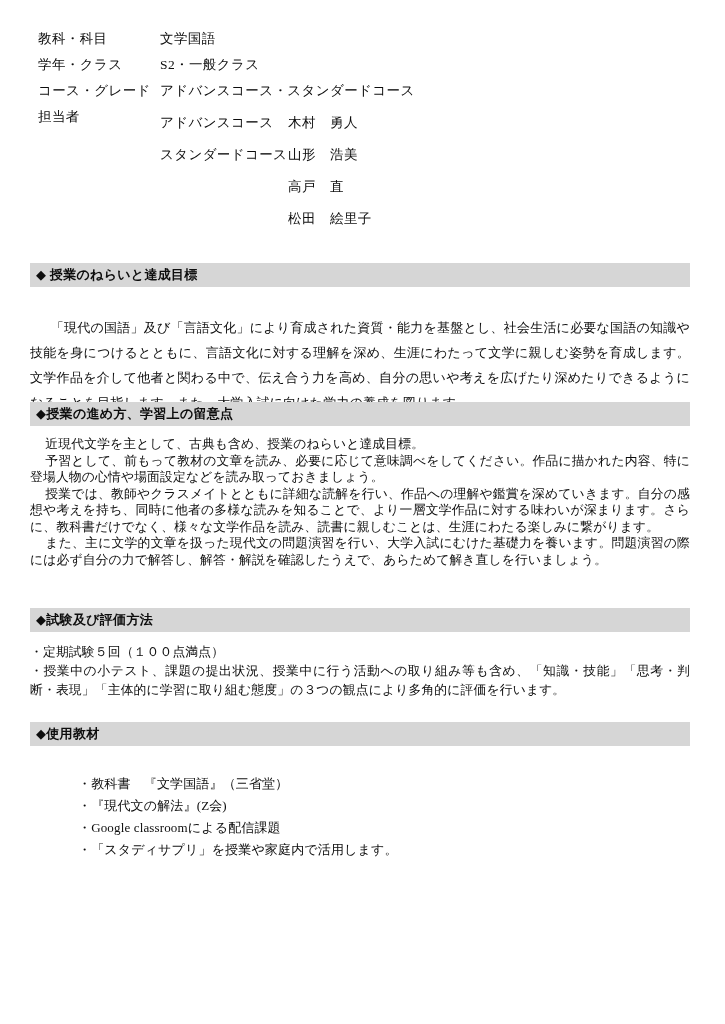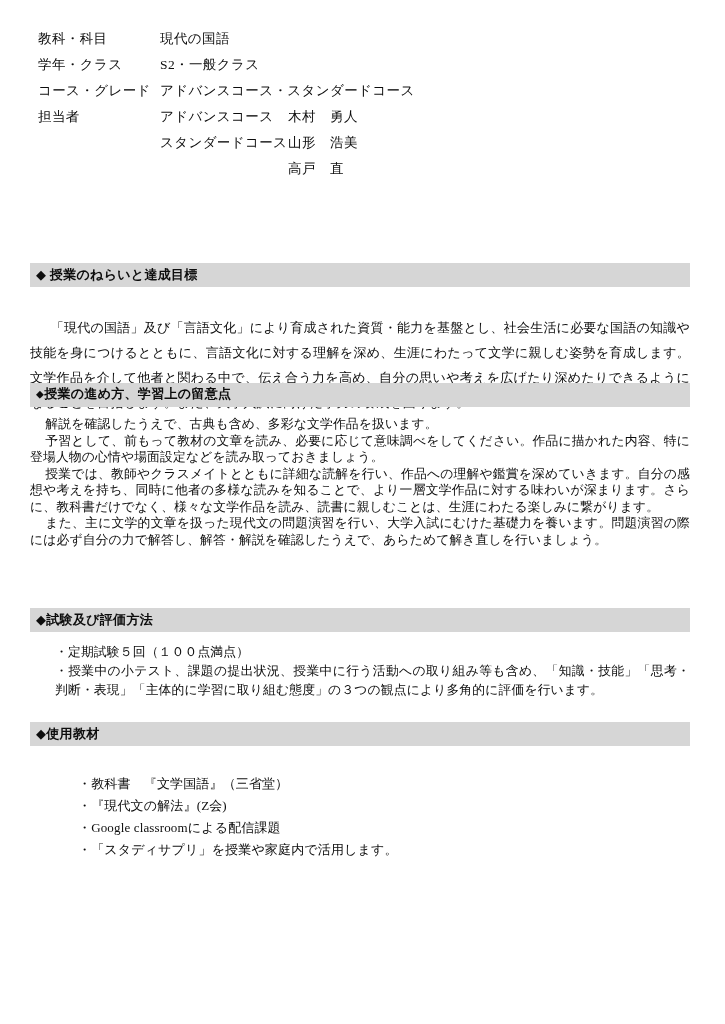--- a/index.html
+++ b/index.html
@@ -52,20 +52,21 @@
 
   .staff-list {
     display: flex;
     flex-direction: column;
   }
   .staff-row {
     display: flex;
     align-items: flex-start;
     line-height: 17px;
     margin-bottom: 9px;
+    margin-top: 6px;
   }
   .staff-course {
     width: 128px;
     flex: 0 0 128px;
     font-size: 13.5px;
     letter-spacing: 0.4px;
     white-space: nowrap;
   }
   .staff-name {
     font-size: 13.5px;
@@ -120,39 +121,39 @@
     font-size: 12.8px;
     text-indent: 0;
   }
   .mat-line {
     margin: 0;
     line-height: 22px;
     font-size: 13px;
   }
 
   .sec1 { top: 263px; }
-  .sec2 { top: 383px; font-family: Liberation Mono, monospace; }
+  .sec2 { top: 402px; }
   .sec3 { top: 608px; }
   .sec4 { top: 722px; }
 
   .sec1 .section-body { padding-top: 28px; }
   .sec2 .section-body { padding-top: 10px; }
-  .sec3 .section-body { padding-top: 11px; margin-left: 25px; }
+  .sec3 .section-body { padding-top: 11px; }
   .sec4 .section-body { padding-top: 27px; margin-left: 48px; }
 </style>
 </head>
 <body>
 
 <div class="page">
 
   <div class="meta">
 
     <div class="meta-row">
       <div class="meta-label">教科・科目</div>
-      <div class="meta-value">現代の国語</div>
+      <div class="meta-value">文学国語</div>
     </div>
 
     <div class="meta-row">
       <div class="meta-label">学年・クラス</div>
       <div class="meta-value">S2・一般クラス</div>
     </div>
 
     <div class="meta-row">
       <div class="meta-label">コース・グレード</div>
       <div class="meta-value">アドバンスコース・スタンダードコース</div>
@@ -170,36 +171,40 @@
         <div class="staff-row">
           <div class="staff-course">スタンダードコース</div>
           <div class="staff-name"><span class="sur">山形</span><span>浩美</span></div>
         </div>
 
         <div class="staff-row">
           <div class="staff-course"></div>
           <div class="staff-name"><span class="sur">高戸</span><span>直</span></div>
         </div>
 
+        <div class="staff-row">
+          <div class="staff-course"></div>
+          <div class="staff-name"><span class="sur">松田</span><span>絵里子</span></div>
+        </div>
 
       </div>
     </div>
   </div>
 
   <div class="section sec1">
     <div class="section-heading">◆ 授業のねらいと達成目標</div>
     <div class="section-body">
       <p class="p-loose">「現代の国語」及び「言語文化」により育成された資質・能力を基盤とし、社会生活に必要な国語の知識や技能を身につけるとともに、言語文化に対する理解を深め、生涯にわたって文学に親しむ姿勢を育成します。文学作品を介して他者と関わる中で、伝え合う力を高め、自分の思いや考えを広げたり深めたりできるようになることを目指します。また、大学入試に向けた学力の養成を図ります。</p>
     </div>
   </div>
 
   <div class="section sec2">
     <div class="section-heading">◆授業の進め方、学習上の留意点</div>
     <div class="section-body">
-      <p class="p-tight">解説を確認したうえで、古典も含め、多彩な文学作品を扱います。</p>
+      <p class="p-tight">近現代文学を主として、古典も含め、授業のねらいと達成目標。</p>
       <p class="p-tight">予習として、前もって教材の文章を読み、必要に応じて意味調べをしてください。作品に描かれた内容、特に登場人物の心情や場面設定などを読み取っておきましょう。</p>
       <p class="p-tight">授業では、教師やクラスメイトとともに詳細な読解を行い、作品への理解や鑑賞を深めていきます。自分の感想や考えを持ち、同時に他者の多様な読みを知ることで、より一層文学作品に対する味わいが深まります。さらに、教科書だけでなく、様々な文学作品を読み、読書に親しむことは、生涯にわたる楽しみに繋がります。</p>
       <p class="p-tight">また、主に文学的文章を扱った現代文の問題演習を行い、大学入試にむけた基礎力を養います。問題演習の際には必ず自分の力で解答し、解答・解説を確認したうえで、あらためて解き直しを行いましょう。</p>
     </div>
   </div>
 
   <div class="section sec3">
     <div class="section-heading">◆試験及び評価方法</div>
     <div class="section-body">
       <p class="li-line">・定期試験５回（１００点満点）</p>

